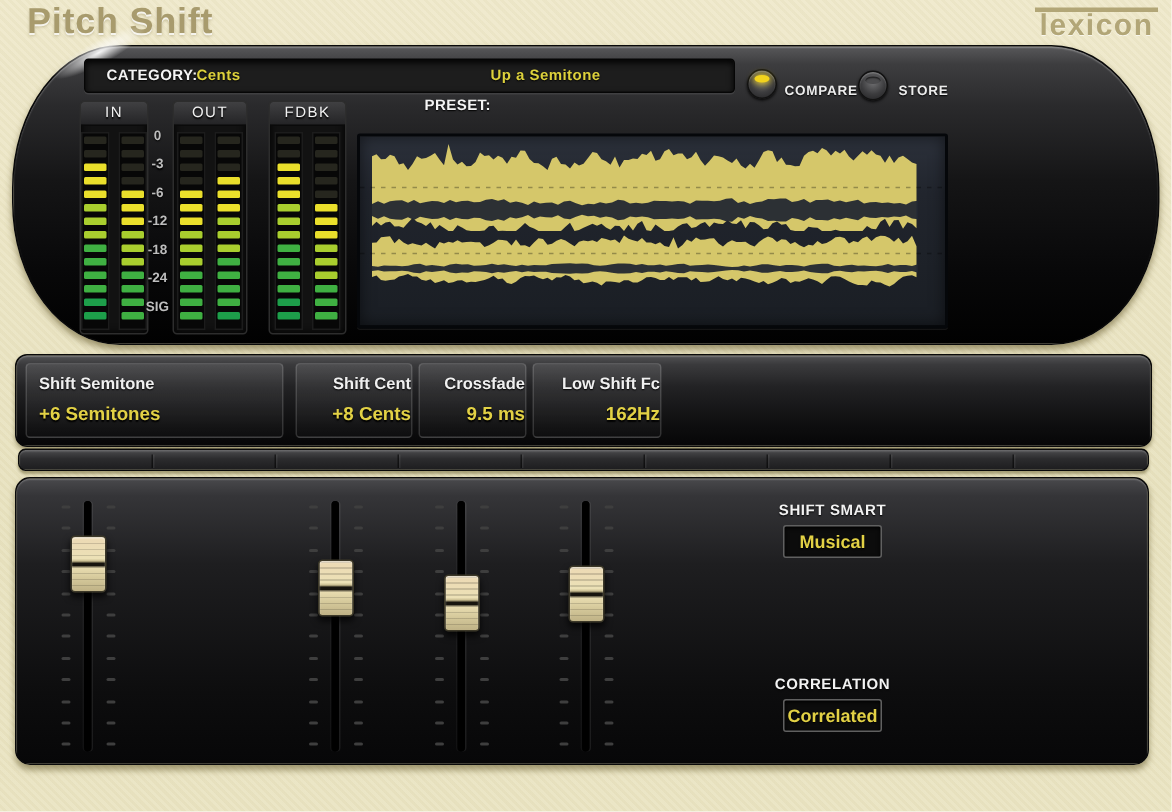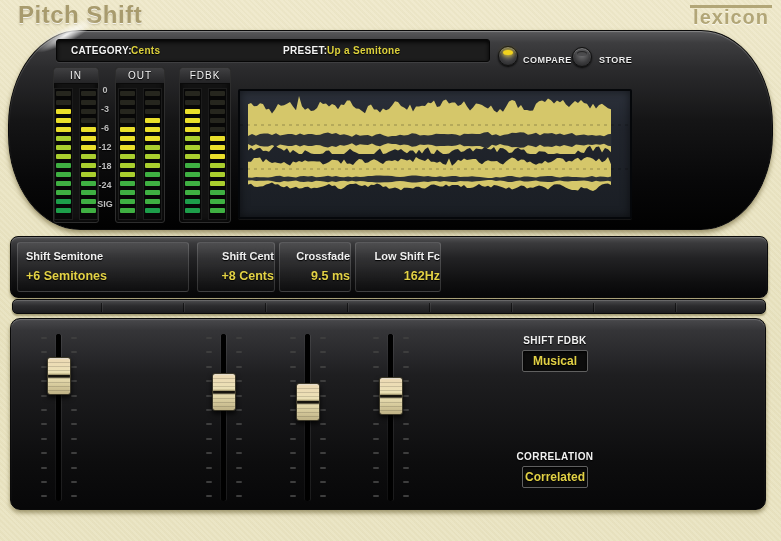--- a/index.html
+++ b/index.html
@@ -59,21 +59,21 @@
   
   .preset-bar{
     position:absolute;left:47px;top:8px;width:434px;height:23px;
     background:#1d1d1d;border:1px solid #060606;border-radius:3px;box-sizing:border-box;
     box-shadow:inset 0 2px 4px rgba(0,0,0,.9),0 1px 0 rgba(255,255,255,.08);
   }
   .preset-bar span{position:absolute;top:5px;font-size:10px;font-weight:bold;white-space:nowrap;}
   .lbl{color:#f4f4f4;letter-spacing:.3px;text-shadow:0 1px 1px #000;}
   .val{color:#ddd13c;letter-spacing:.3px;text-shadow:0 1px 1px #000;}
   .cat-lbl{left:14px;} .cat-val{left:74px;}
-  .pre-lbl{left:226px;} .pre-val{left:270px;}
+  .pre-lbl{left:226px;margin-top:20px;} .pre-val{left:270px;}
   
   .round-btn{
     position:absolute;width:20px;height:20px;border-radius:50%;
     background:radial-gradient(circle at 50% 38%,#707072,#3c3c3e 55%,#202022 100%);
     border:1px solid #111;box-sizing:border-box;
     box-shadow:0 1px 2px rgba(0,0,0,.85),inset 0 1px 1px rgba(255,255,255,.3);
   }
   .round-btn .led{position:absolute;left:4px;top:3px;width:10px;height:5px;border-radius:50%;}
   .led-on{background:#f2d31d;box-shadow:0 0 4px 1px rgba(242,211,29,.8);}
   .led-off{background:#4c4c4e;box-shadow:inset 0 1px 1px rgba(0,0,0,.6);}
@@ -435,20 +435,20 @@
       <span class="tick" style="left: 42px; top: 125.2px;"></span>
       <span class="tick" style="left: 12px; top: 139.6px;"></span>
       <span class="tick" style="left: 42px; top: 139.6px;"></span>
       <span class="tick" style="left: 12px; top: 154px;"></span>
       <span class="tick" style="left: 42px; top: 154px;"></span>
       <span class="tick" style="left: 12px; top: 168.4px;"></span>
       <span class="tick" style="left: 42px; top: 168.4px;"></span>
       <div class="knob" style="top: 49.79px;"></div>
     </div>
     <div class="opt-group" style="top: 16px;">
-      <div class="opt-label">SHIFT FDBK</div>
+      <div class="opt-label">SHIFT SMART</div>
       <div class="opt-box">Musical</div>
     </div>
     <div class="opt-group" style="top: 132px;">
       <div class="opt-label">CORRELATION</div>
       <div class="opt-box">Correlated</div>
     </div>
   </div>
 
 </body></html>

